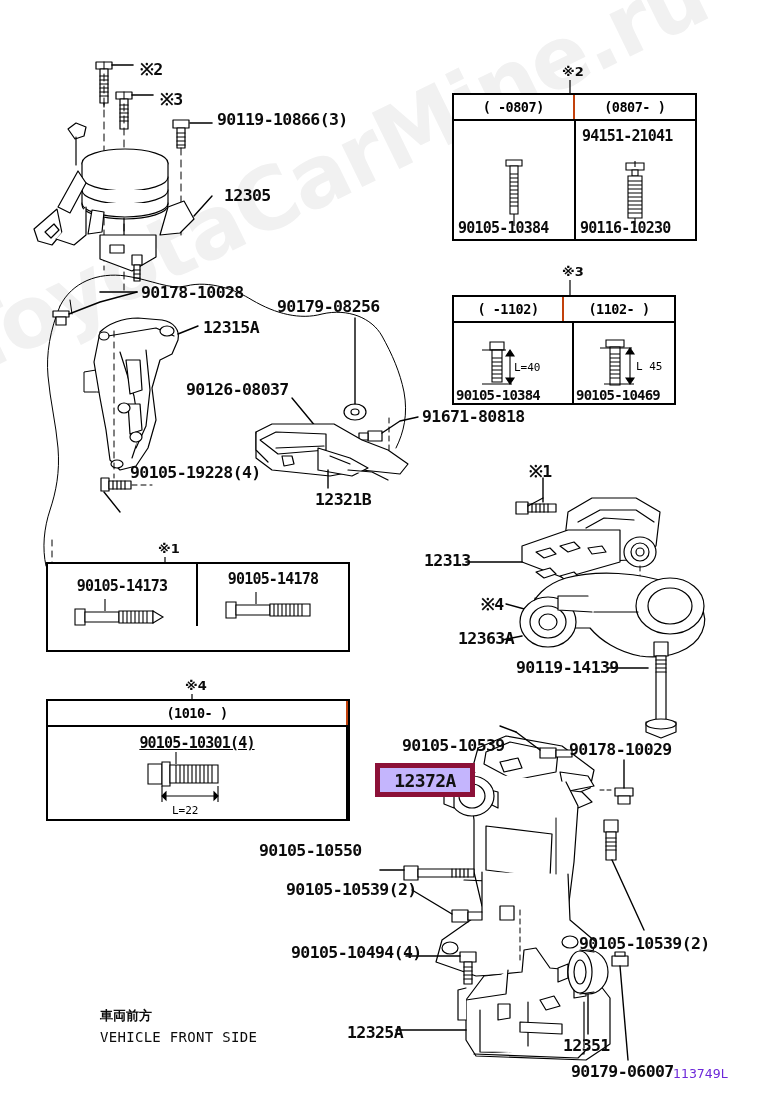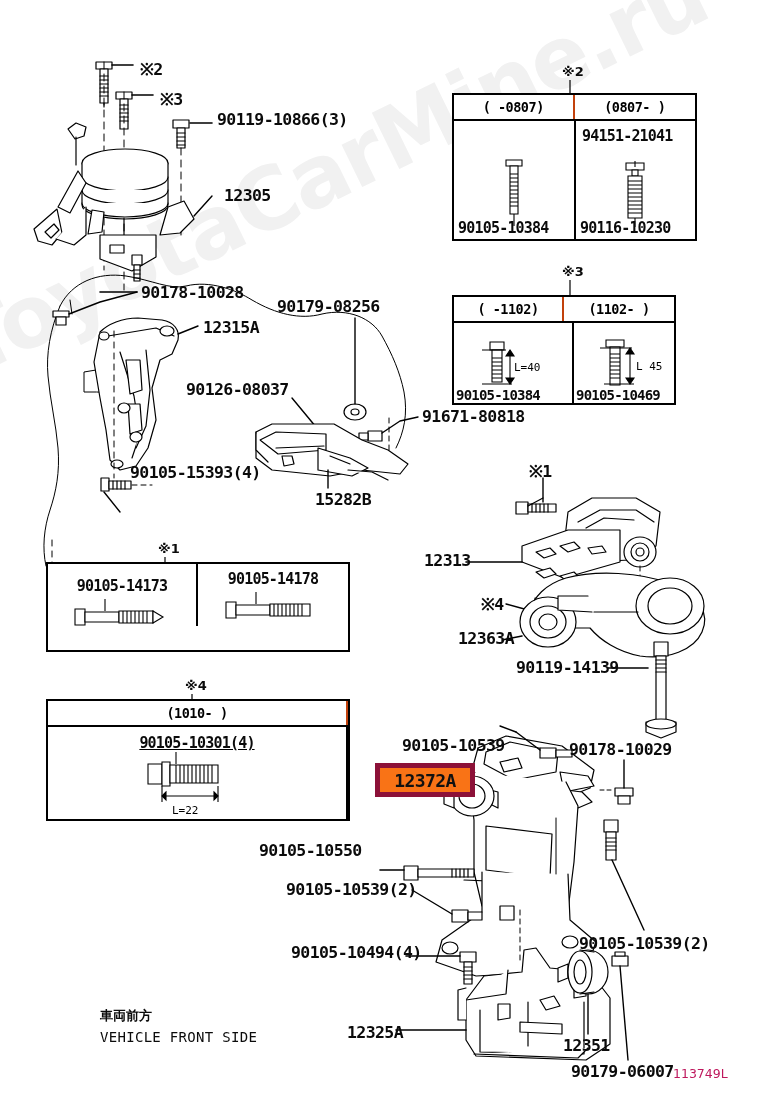--- a/index.html
+++ b/index.html
@@ -80,41 +80,41 @@
   .pn{
     font-family:"DejaVu Sans Mono","Liberation Mono",monospace;
     font-weight:700;font-size:15px;letter-spacing:-0.8px;color:#0b0b0b;
     white-space:nowrap;
   }
   .pn.small{font-size:14px;}
   
   .hl-box{
     position:absolute;
     border:5px solid #8c1138;
-    background:#f97316;
+    background:#c4b5fd;
     display:flex;align-items:center;justify-content:center;
     font-family:"DejaVu Sans Mono","Liberation Mono",monospace;
     font-weight:700;font-size:18px;letter-spacing:-0.6px;
     color:#111;
     box-sizing:border-box;
     z-index:8;
   }
   svg.art{position:absolute;left:0;top:0;width:760px;height:1112px;z-index:3;overflow:visible;}
   svg.art2{z-index:7;}
   .jp{
     font-family:"DejaVu Sans","Liberation Sans",sans-serif;
     font-size:13px;font-weight:600;
   }
   .vfs{
     font-family:"DejaVu Sans Mono","Liberation Mono",monospace;
     font-size:14px;font-weight:400;letter-spacing:0.3px;
   }
   .code{
     font-family:"DejaVu Sans","Liberation Sans",sans-serif;
-    font-size:12.5px;font-weight:400;letter-spacing:0px;color:#be185d;
+    font-size:12.5px;font-weight:400;letter-spacing:0px;color:#6d28d9;
   }
 </style>
 </head>
 <body>
 
 <div id="page">
 
   
   <div class="watermark">ToyotaCarMine.ru</div>
 
@@ -400,22 +400,22 @@
   
   <div class="lbl f16" style="left:140px;top:62px;">※2</div>
   <div class="lbl f16" style="left:160px;top:92px;">※3</div>
   <div class="lbl f16" style="left:217px;top:112px;">90119-10866(3)</div>
   <div class="lbl f16" style="left:224px;top:188px;">12305</div>
   <div class="lbl f16" style="left:141px;top:285px;">90178-10028</div>
   <div class="lbl f16" style="left:203px;top:320px;">12315A</div>
   <div class="lbl f16" style="left:277px;top:299px;">90179-08256</div>
   <div class="lbl f16" style="left:186px;top:382px;">90126-08037</div>
   <div class="lbl f16" style="left:422px;top:409px;">91671-80818</div>
-  <div class="lbl f16" style="left:130px;top:465px;">90105-15393(4)</div>
-  <div class="lbl f16" style="left:315px;top:492px;">15282B</div>
+  <div class="lbl f16" style="left:130px;top:465px;">90105-19228(4)</div>
+  <div class="lbl f16" style="left:315px;top:492px;">12321B</div>
   <div class="lbl f16" style="left:529px;top:464px;">※1</div>
   <div class="lbl f16" style="left:424px;top:553px;">12313</div>
   <div class="lbl f16" style="left:481px;top:597px;">※4</div>
   <div class="lbl f16" style="left:458px;top:631px;">12363A</div>
   <div class="lbl f16" style="left:516px;top:660px;">90119-14139</div>
   <div class="lbl f16" style="left:402px;top:718px;margin-top:20px;">90105-10539</div>
   <div class="lbl f16" style="left:569px;top:742px;">90178-10029</div>
   <div class="lbl f16" style="left:259px;top:843px;">90105-10550</div>
   <div class="lbl f16" style="left:286px;top:882px;">90105-10539(2)</div>
   <div class="lbl f16" style="left:579px;top:936px;">90105-10539(2)</div>

